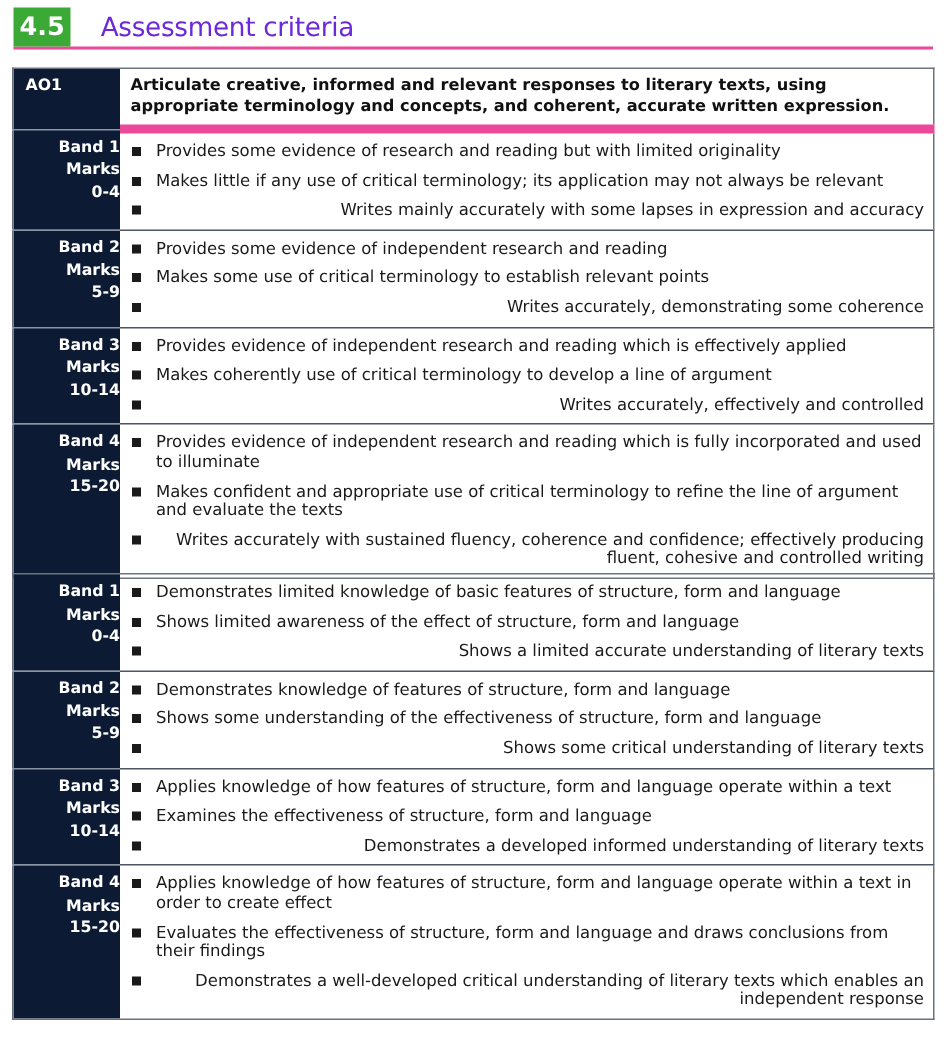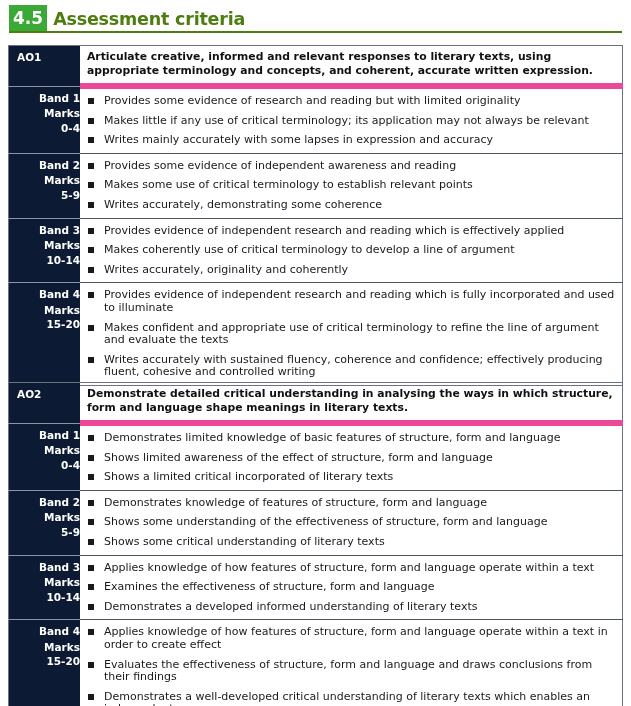--- a/index.html
+++ b/index.html
@@ -3,31 +3,31 @@
   <meta charset="utf-8">
   <style>
     html, body { margin: 0; padding: 0; background: #ffffff; }
     body {
       width: 631px; height: 706px; position: relative; overflow: hidden;
       font-family: "DejaVu Sans", "Liberation Sans", sans-serif;
       color: #1a1a1a;
     }
     .heading {
       position: absolute; left: 9px; top: 5px; width: 613px; height: 26px;
-      border-bottom: 2px solid #4d7c0f;
+      border-bottom: 2px solid #ec4899;
       display: flex; align-items: flex-end;
     }
     .heading .num {
       background: #3aa935; color: #fff; font-weight: bold;
       font-size: 17px; line-height: 24px; padding: 0 4px; height: 26px;
       box-sizing: border-box; padding-top: 1px;
     }
     .heading .title {
-      font-weight: bold; font-size: 17.5px; line-height: 24px; color: #4d7c0f;
-      padding-left: 6px; letter-spacing: -0.2px;
+      font-weight: normal; font-size: 17.5px; line-height: 24px; color: #6d28d9;
+      padding-left: 20px; letter-spacing: -0.2px;
     }
     table.ao {
       position: absolute; left: 8px; width: 615px;
       border-collapse: collapse; table-layout: fixed;
       border: 1px solid #6b7280;
     }
     table.ao td { vertical-align: top; padding: 0; margin-left: 12px; }
     td.left {
       width: 63px; background: #0c1b33; color: #fff;
       font-weight: bold; font-size: 10.5px; line-height: 15.5px;
@@ -42,21 +42,21 @@
     tr.band td.right {
       border-bottom: 1px solid #4b5563;
       padding: 2px 6px 2px 7px !important;
     }
     tr.band:last-child td.right, tr.band:last-child td.left { border-bottom: none; }
     ul.bullets { list-style: none; margin: 0; padding: 0; }
     ul.bullets li {
       position: relative; padding-left: 17px; font-size: 11px; line-height: 12.6px;
       margin: 4px 0 7px 0; color: #1a1a1a;
     }
-    ul.bullets li:last-child { margin-bottom: 4px; }
+    ul.bullets li:last-child { margin-bottom: 4px; text-align: right; }
     ul.bullets li .sq {
       position: absolute; left: 1px; top: 3px; width: 6px; height: 6px; background: #1a1a1a;
     }
     .lbl { display: block; text-align: right; }
   </style>
 </head>
 <body>
 
 <div class="heading">
   <span class="num">4.5</span>
@@ -84,37 +84,37 @@
     </td>
   </tr>
   <tr class="band">
     <td class="left">
       <span class="lbl">Band 2</span>
       <span class="lbl">Marks</span>
       <span class="lbl" style="line-height:12px;">5-9</span>
     </td>
     <td class="right">
       <ul class="bullets">
-        <li><span class="sq"></span><span>Provides some evidence of independent awareness and reading</span></li>
+        <li><span class="sq"></span><span>Provides some evidence of independent research and reading</span></li>
         <li><span class="sq"></span><span>Makes some use of critical terminology to establish relevant points</span></li>
         <li><span class="sq"></span><span>Writes accurately, demonstrating some coherence</span></li>
       </ul>
     </td>
   </tr>
   <tr class="band">
     <td class="left">
       <span class="lbl">Band 3</span>
       <span class="lbl">Marks</span>
       <span class="lbl" style="line-height:12px;">10-14</span>
     </td>
     <td class="right">
       <ul class="bullets">
         <li><span class="sq"></span><span>Provides evidence of independent research and reading which is effectively applied</span></li>
         <li><span class="sq"></span><span>Makes coherently use of critical terminology to develop a line of argument</span></li>
-        <li><span class="sq"></span><span>Writes accurately, originality and coherently</span></li>
+        <li><span class="sq"></span><span>Writes accurately, effectively and controlled</span></li>
       </ul>
     </td>
   </tr>
   <tr class="band">
     <td class="left">
       <span class="lbl">Band 4</span>
       <span class="lbl">Marks</span>
       <span class="lbl" style="line-height:12px;">15-20</span>
     </td>
     <td class="right">
@@ -123,35 +123,31 @@
         <li><span class="sq"></span><span>Makes confident and appropriate use of critical terminology to refine the line of argument and evaluate the texts</span></li>
         <li><span class="sq"></span><span>Writes accurately with sustained fluency, coherence and confidence; effectively producing fluent, cohesive and controlled writing</span></li>
       </ul>
     </td>
   </tr>
 </tbody>
   </table>
 
 <table class="ao" style="top:382px;">
   <tbody>
-      <tr class="head">
-    <td class="left">AO2</td>
-    <td class="right">Demonstrate detailed critical understanding in analysing the ways in which structure, form and language shape meanings in literary texts.</td>
-  </tr>
   <tr class="band">
     <td class="left">
       <span class="lbl">Band 1</span>
       <span class="lbl">Marks</span>
       <span class="lbl" style="line-height:12px;">0-4</span>
     </td>
     <td class="right">
       <ul class="bullets">
         <li><span class="sq"></span><span>Demonstrates limited knowledge of basic features of structure, form and language</span></li>
         <li><span class="sq"></span><span>Shows limited awareness of the effect of structure, form and language</span></li>
-        <li><span class="sq"></span><span>Shows a limited critical incorporated of literary texts</span></li>
+        <li><span class="sq"></span><span>Shows a limited accurate understanding of literary texts</span></li>
       </ul>
     </td>
   </tr>
   <tr class="band">
     <td class="left">
       <span class="lbl">Band 2</span>
       <span class="lbl">Marks</span>
       <span class="lbl" style="line-height:12px;">5-9</span>
     </td>
     <td class="right">

